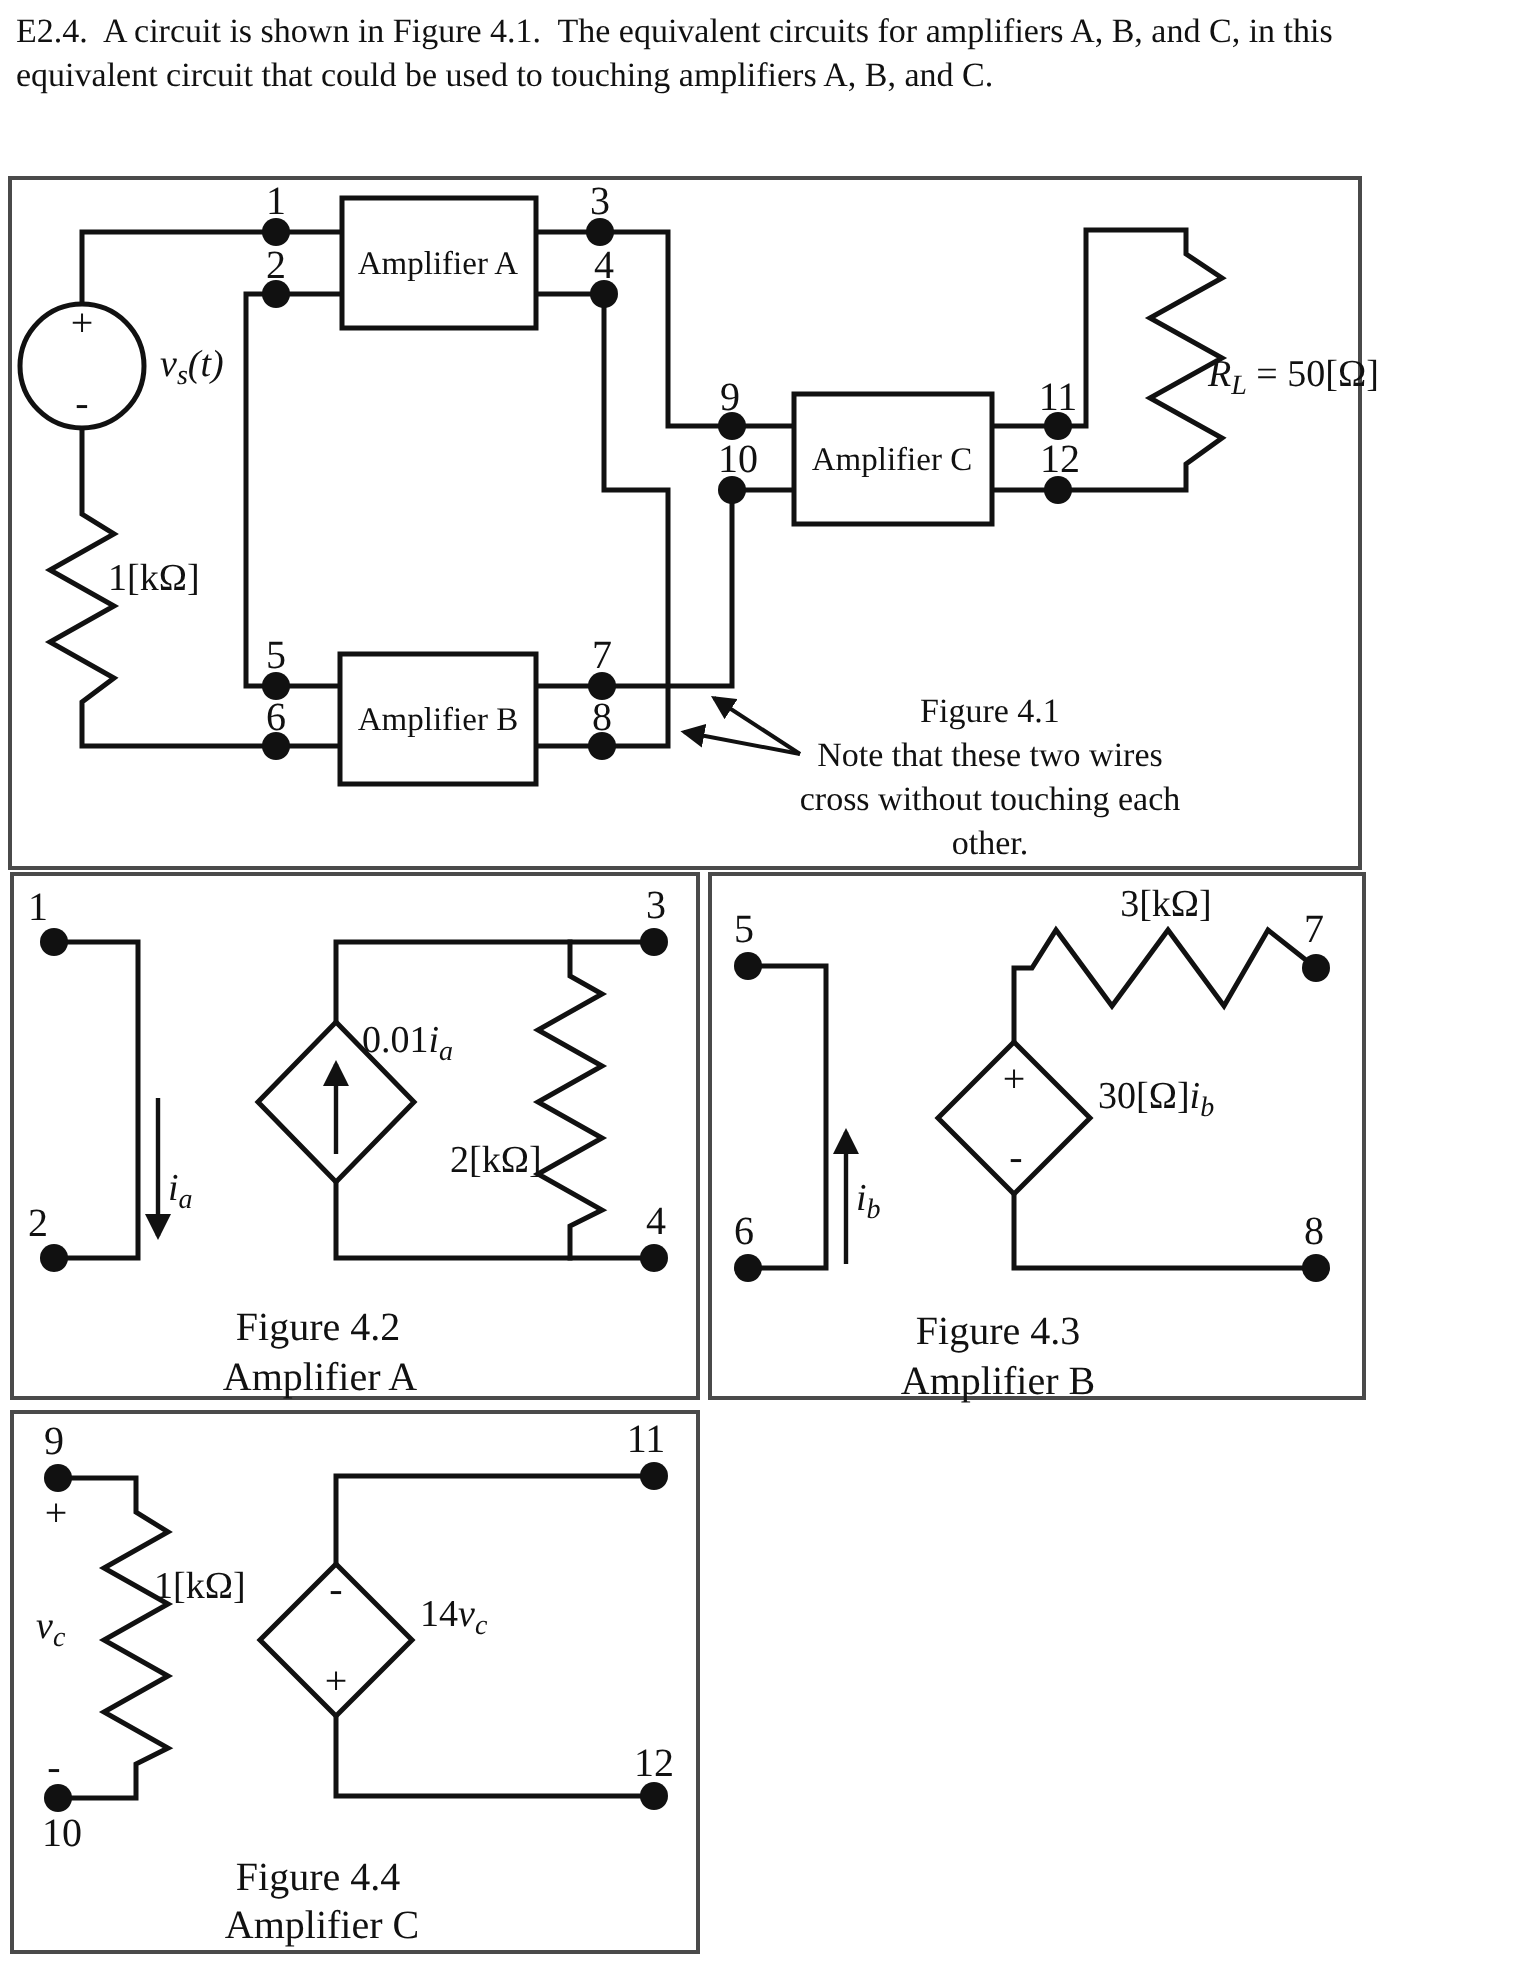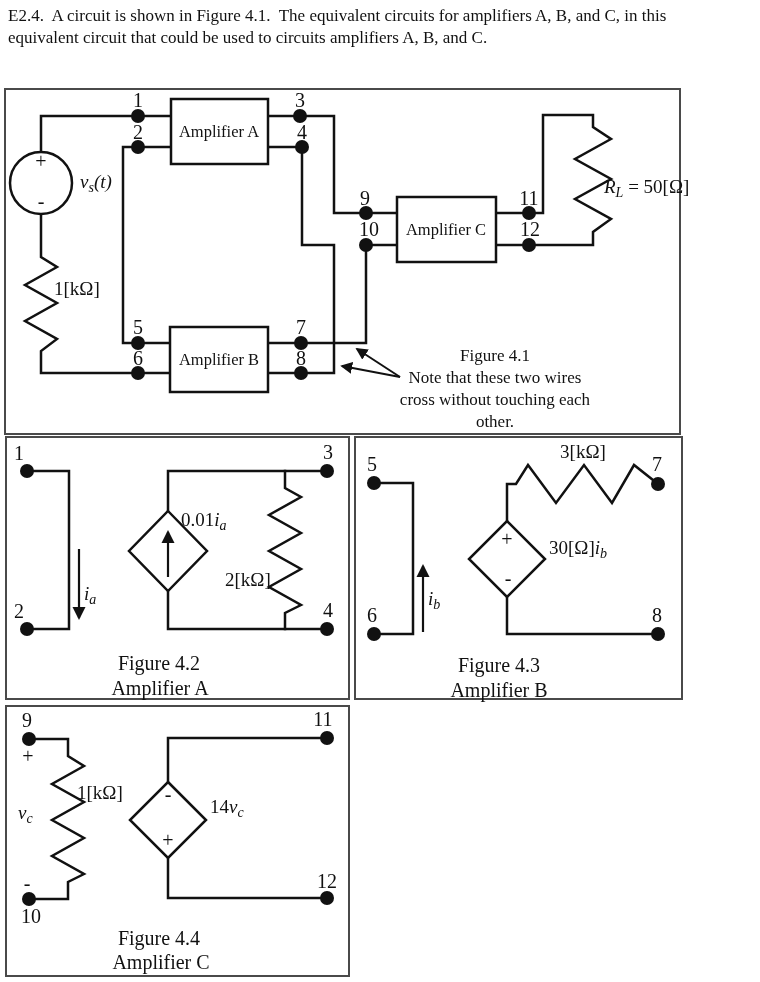--- a/index.html
+++ b/index.html
@@ -26,21 +26,21 @@
   .it{font-style:italic;}
   .sub{font-size:14px;font-style:italic;}
 </style>
 </head>
 <body>
 
 <div class="canvas">
 
   <div class="problem">
     <div>E2.4.  A circuit is shown in Figure 4.1.  The equivalent circuits for amplifiers A, B, and C, in this</div>
-    <div>equivalent circuit that could be used to circuits amplifiers A, B, and C.</div>
+    <div>equivalent circuit that could be used to touching amplifiers A, B, and C.</div>
   </div>
 
   <svg class="schematic" width="760" height="982" viewBox="0 0 760 982">
     <defs>
       <marker id="ah" viewBox="0 0 10 10" refX="8.5" refY="5" markerWidth="6" markerHeight="6" orient="auto-start-reverse">
         <path d="M0,0 L10,5 L0,10 z" fill="#111"></path>
       </marker>
     </defs>
 
     <g>

